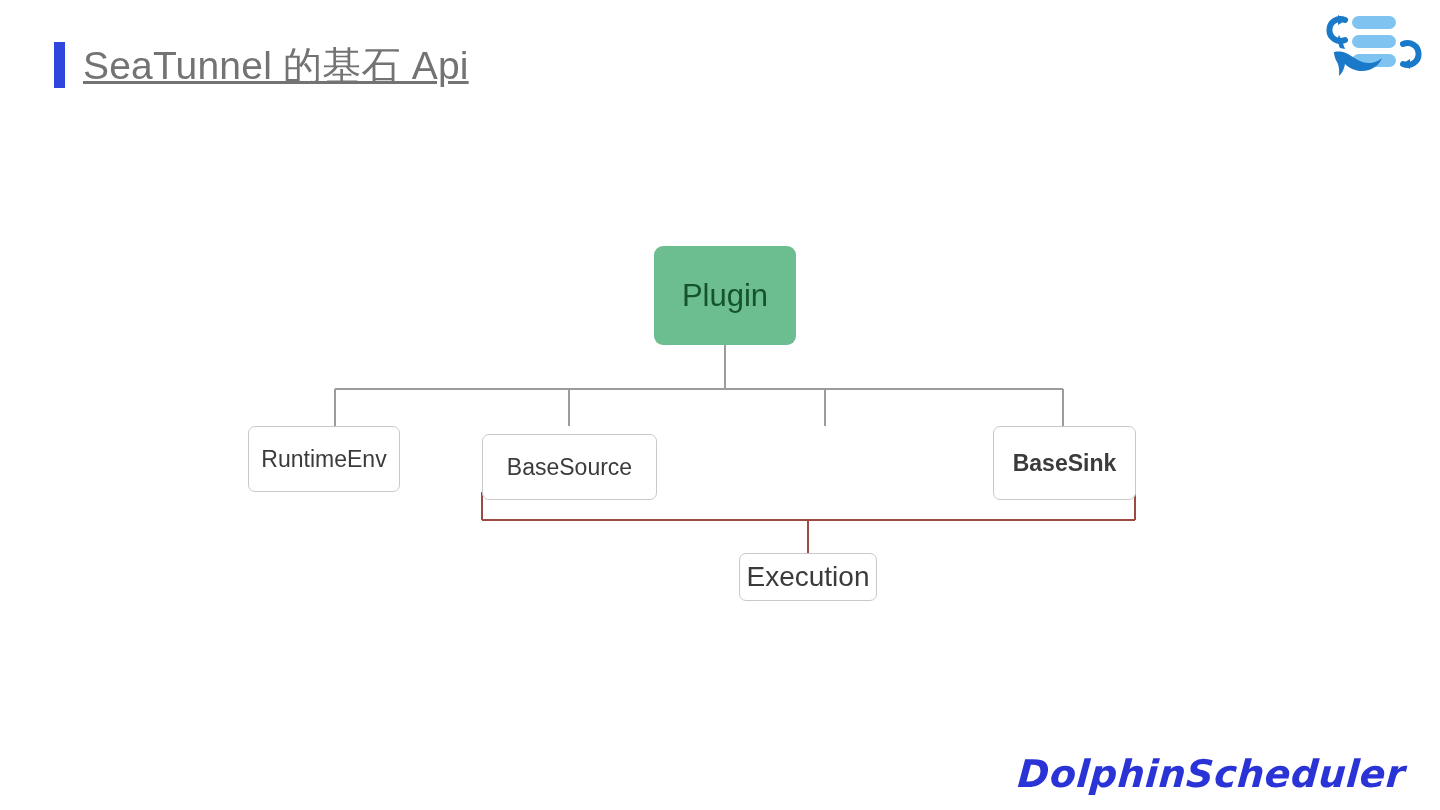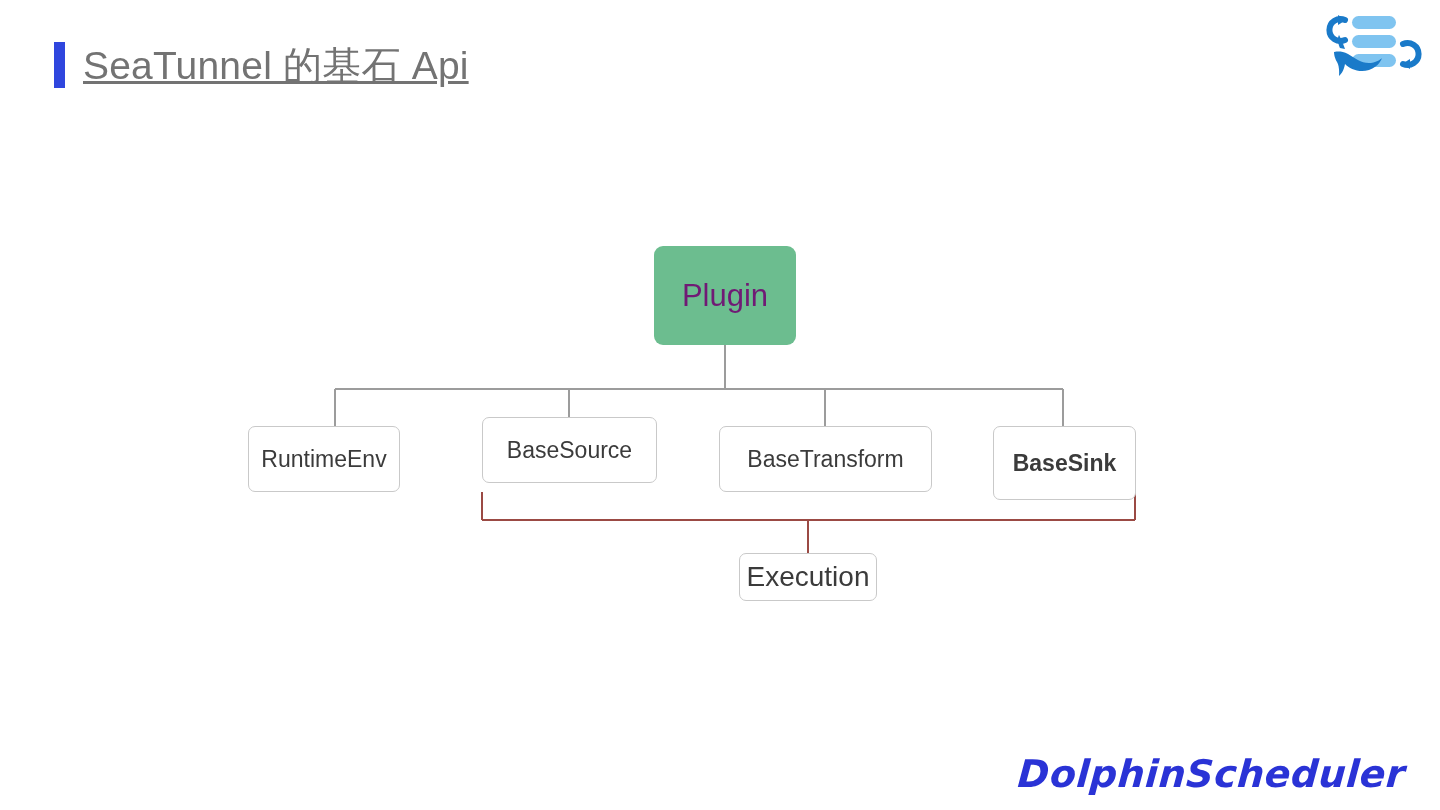--- a/index.html
+++ b/index.html
@@ -79,28 +79,28 @@
     border-radius: 7px;
     color: #3b3b3b;
     font-size: 23px;
     font-weight: 400;
     white-space: nowrap;
   }
   .node.root {
     background: #6cbd8f;
     border: none;
     border-radius: 9px;
-    color: #701a75;
+    color: #14532d;
     font-size: 31px;
   }
 
   
   #node-plugin        { left: 654px; top: 246px; width: 142px; height: 99px; }
   #node-runtimeenv    { left: 248px; top: 426px; width: 152px; height: 66px; }
-  #node-basesource    { left: 482px; top: 417px; width: 175px; height: 66px; }
+  #node-basesource    { left: 482px; top: 434px; width: 175px; height: 66px; }
   #node-basetransform { left: 719px; top: 426px; width: 213px; height: 66px; }
   #node-basesink      { left: 993px; top: 426px; width: 143px; height: 74px; font-weight: bold; }
   #node-execution     { left: 739px; top: 553px; width: 138px; height: 48px; font-size: 28px; }
 
   
   #footer-wordmark {
     position: absolute;
     right: 34px;
     bottom: 14px;
     font-family: "DejaVu Sans", sans-serif;
@@ -160,20 +160,19 @@
       <line x1="808" y1="520" x2="808" y2="553"></line>
     </g>
   </svg>
 
   <div class="node root" id="node-plugin">Plugin</div>
 
   <div class="node" id="node-runtimeenv">RuntimeEnv</div>
 
   <div class="node" id="node-basesource">BaseSource</div>
 
-  <div class="node" id="node-basetransform">BaseTransform</div>
 
   <div class="node" id="node-basesink">BaseSink</div>
 
   <div class="node" id="node-execution">Execution</div>
 </div>
 
 <div id="footer-wordmark">DolphinScheduler</div>
 
 </body></html>

